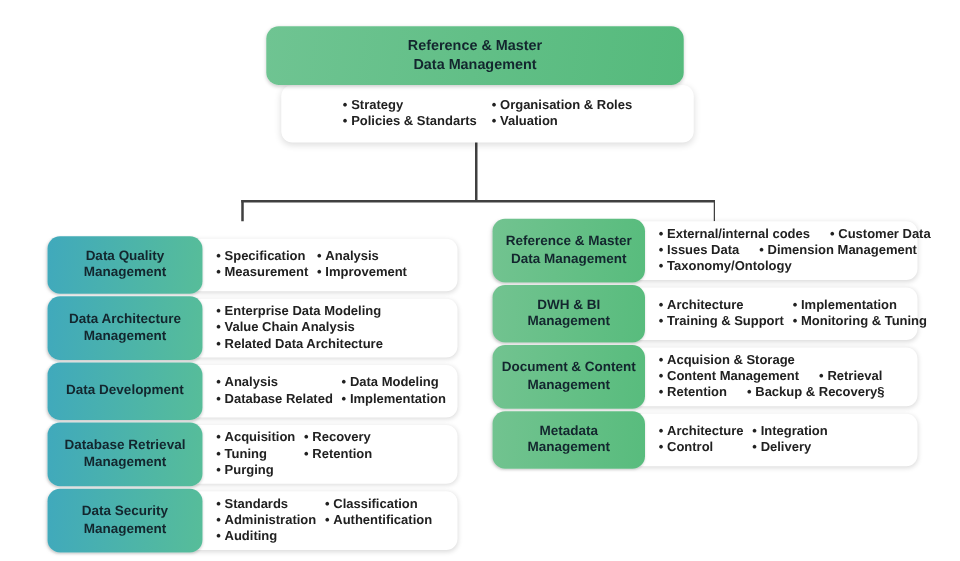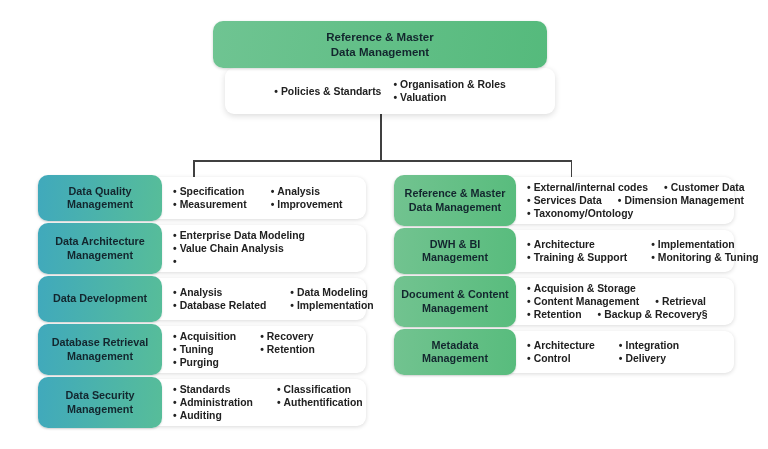--- a/index.html
+++ b/index.html
@@ -16,35 +16,35 @@
     z-index:3;box-shadow:0 1px 3px rgba(0,0,0,.18);
   }
   .root-title-line{font-size:11.5px;font-weight:700;color:var(--title-color,#13262e);line-height:1.3;}
   .root-body{
     position:absolute;left:225px;top:68px;width:330px;height:46px;
     background:var(--panel-bg,#fff);border-radius:9px;
     box-shadow:0 2px 6px rgba(0,0,0,.14);
     display:flex;justify-content:center;align-items:center;gap:12px;z-index:2;
   }
   
-  .cols{display:flex;gap:24px;}
+  .cols{display:flex;gap:7px;}
   .col{display:flex;flex-direction:column;}
   .line{display:flex;gap:16px;}
   .item{font-size:10.4px;font-weight:600;color:var(--body-color,#212121);line-height:13px;white-space:nowrap;}
   .bullet::before{content:"\2022";}
   .bullet{margin-right:3px;}
   
   .connector{position:absolute;background:var(--line-color,#404040);z-index:1;}
   #trunk{left:380px;top:112px;width:1.5px;height:48px;}
   #hline{left:193px;top:160px;width:379px;height:1.5px;}
   #ldrop{left:193px;top:160px;width:1.5px;height:17px;}
   #rdrop{left:570.5px;top:160px;width:1.5px;height:17px;}
   
   .column{position:absolute;display:flex;flex-direction:column;gap:6px;z-index:2;}
-  #left-column{left:38px;top:177px;width:328px;}
+  #left-column{left:38px;top:191px;width:328px;}
   #right-column{left:394px;top:177px;width:340px;}
   .row{
     position:relative;display:flex;align-items:stretch;min-height:42px;
     background:var(--panel-bg,#fff);border-radius:9px;
     box-shadow:0 1px 4px rgba(0,0,0,.15);
   }
   .cat-header{
     flex:0 0 auto;margin:-2px 0;border-radius:10px;
     display:flex;flex-direction:column;justify-content:center;align-items:center;
     text-align:center;padding:2px 4px;box-shadow:0 1px 2px rgba(0,0,0,.15);
@@ -59,20 +59,21 @@
 
 <div class="stage" style="--root-g1: #6FC492; --root-g2: #55BA7C; --left-g1: #40A9BC; --left-g2: #57BD99; --right-g1: #72C390; --right-g2: #58BC7D; --line-color: #404040; --title-color: #13262E; --body-color: #212121; --panel-bg: #FFFFFF; --page-bg: #FFFFFF;">
 
   <div class="root-header">
     <span class="root-title-line">Reference &amp; Master</span>
     <span class="root-title-line">Data Management</span>
   </div>
 
   <div class="root-body">
     <div class="col">
+      <div class="item"><span class="bullet"></span><span>Strategy</span></div>
       <div class="item"><span class="bullet"></span><span>Policies &amp; Standarts</span></div>
     </div>
     <div class="col">
       <div class="item"><span class="bullet"></span><span>Organisation &amp; Roles</span></div>
       <div class="item"><span class="bullet"></span><span>Valuation</span></div>
     </div>
   </div>
 
   <div class="connector" id="trunk"></div>
   <div class="connector" id="hline"></div>
@@ -101,21 +102,21 @@
       <div class="row left">
         <div class="cat-header">
           <span class="cat-title-line">Data Architecture</span>
           <span class="cat-title-line">Management</span>
         </div>
         <div class="cat-body">
           <div class="cols">
             <div class="col">
               <div class="item"><span class="bullet"></span><span>Enterprise Data Modeling</span></div>
               <div class="item"><span class="bullet"></span><span>Value Chain Analysis</span></div>
-              <div class="item"><span class="bullet"></span></div>
+              <div class="item"><span class="bullet"></span><span>Related Data Architecture</span></div>
             </div>
           </div>
         </div>
       </div>
       <div class="row left">
         <div class="cat-header">
           <span class="cat-title-line">Data Development</span>
         </div>
         <div class="cat-body">
           <div class="cols">
@@ -174,21 +175,21 @@
         <div class="cat-header">
           <span class="cat-title-line">Reference &amp; Master</span>
           <span class="cat-title-line">Data Management</span>
         </div>
         <div class="cat-body">
           <div class="line">
             <div class="item"><span class="bullet"></span><span>External/internal codes</span></div>
             <div class="item"><span class="bullet"></span><span>Customer Data</span></div>
           </div>
           <div class="line">
-            <div class="item"><span class="bullet"></span><span>Services Data</span></div>
+            <div class="item"><span class="bullet"></span><span>Issues Data</span></div>
             <div class="item"><span class="bullet"></span><span>Dimension Management</span></div>
           </div>
           <div class="line">
             <div class="item"><span class="bullet"></span><span>Taxonomy/Ontology</span></div>
           </div>
         </div>
       </div>
       <div class="row right">
         <div class="cat-header">
           <span class="cat-title-line">DWH &amp; BI</span>

